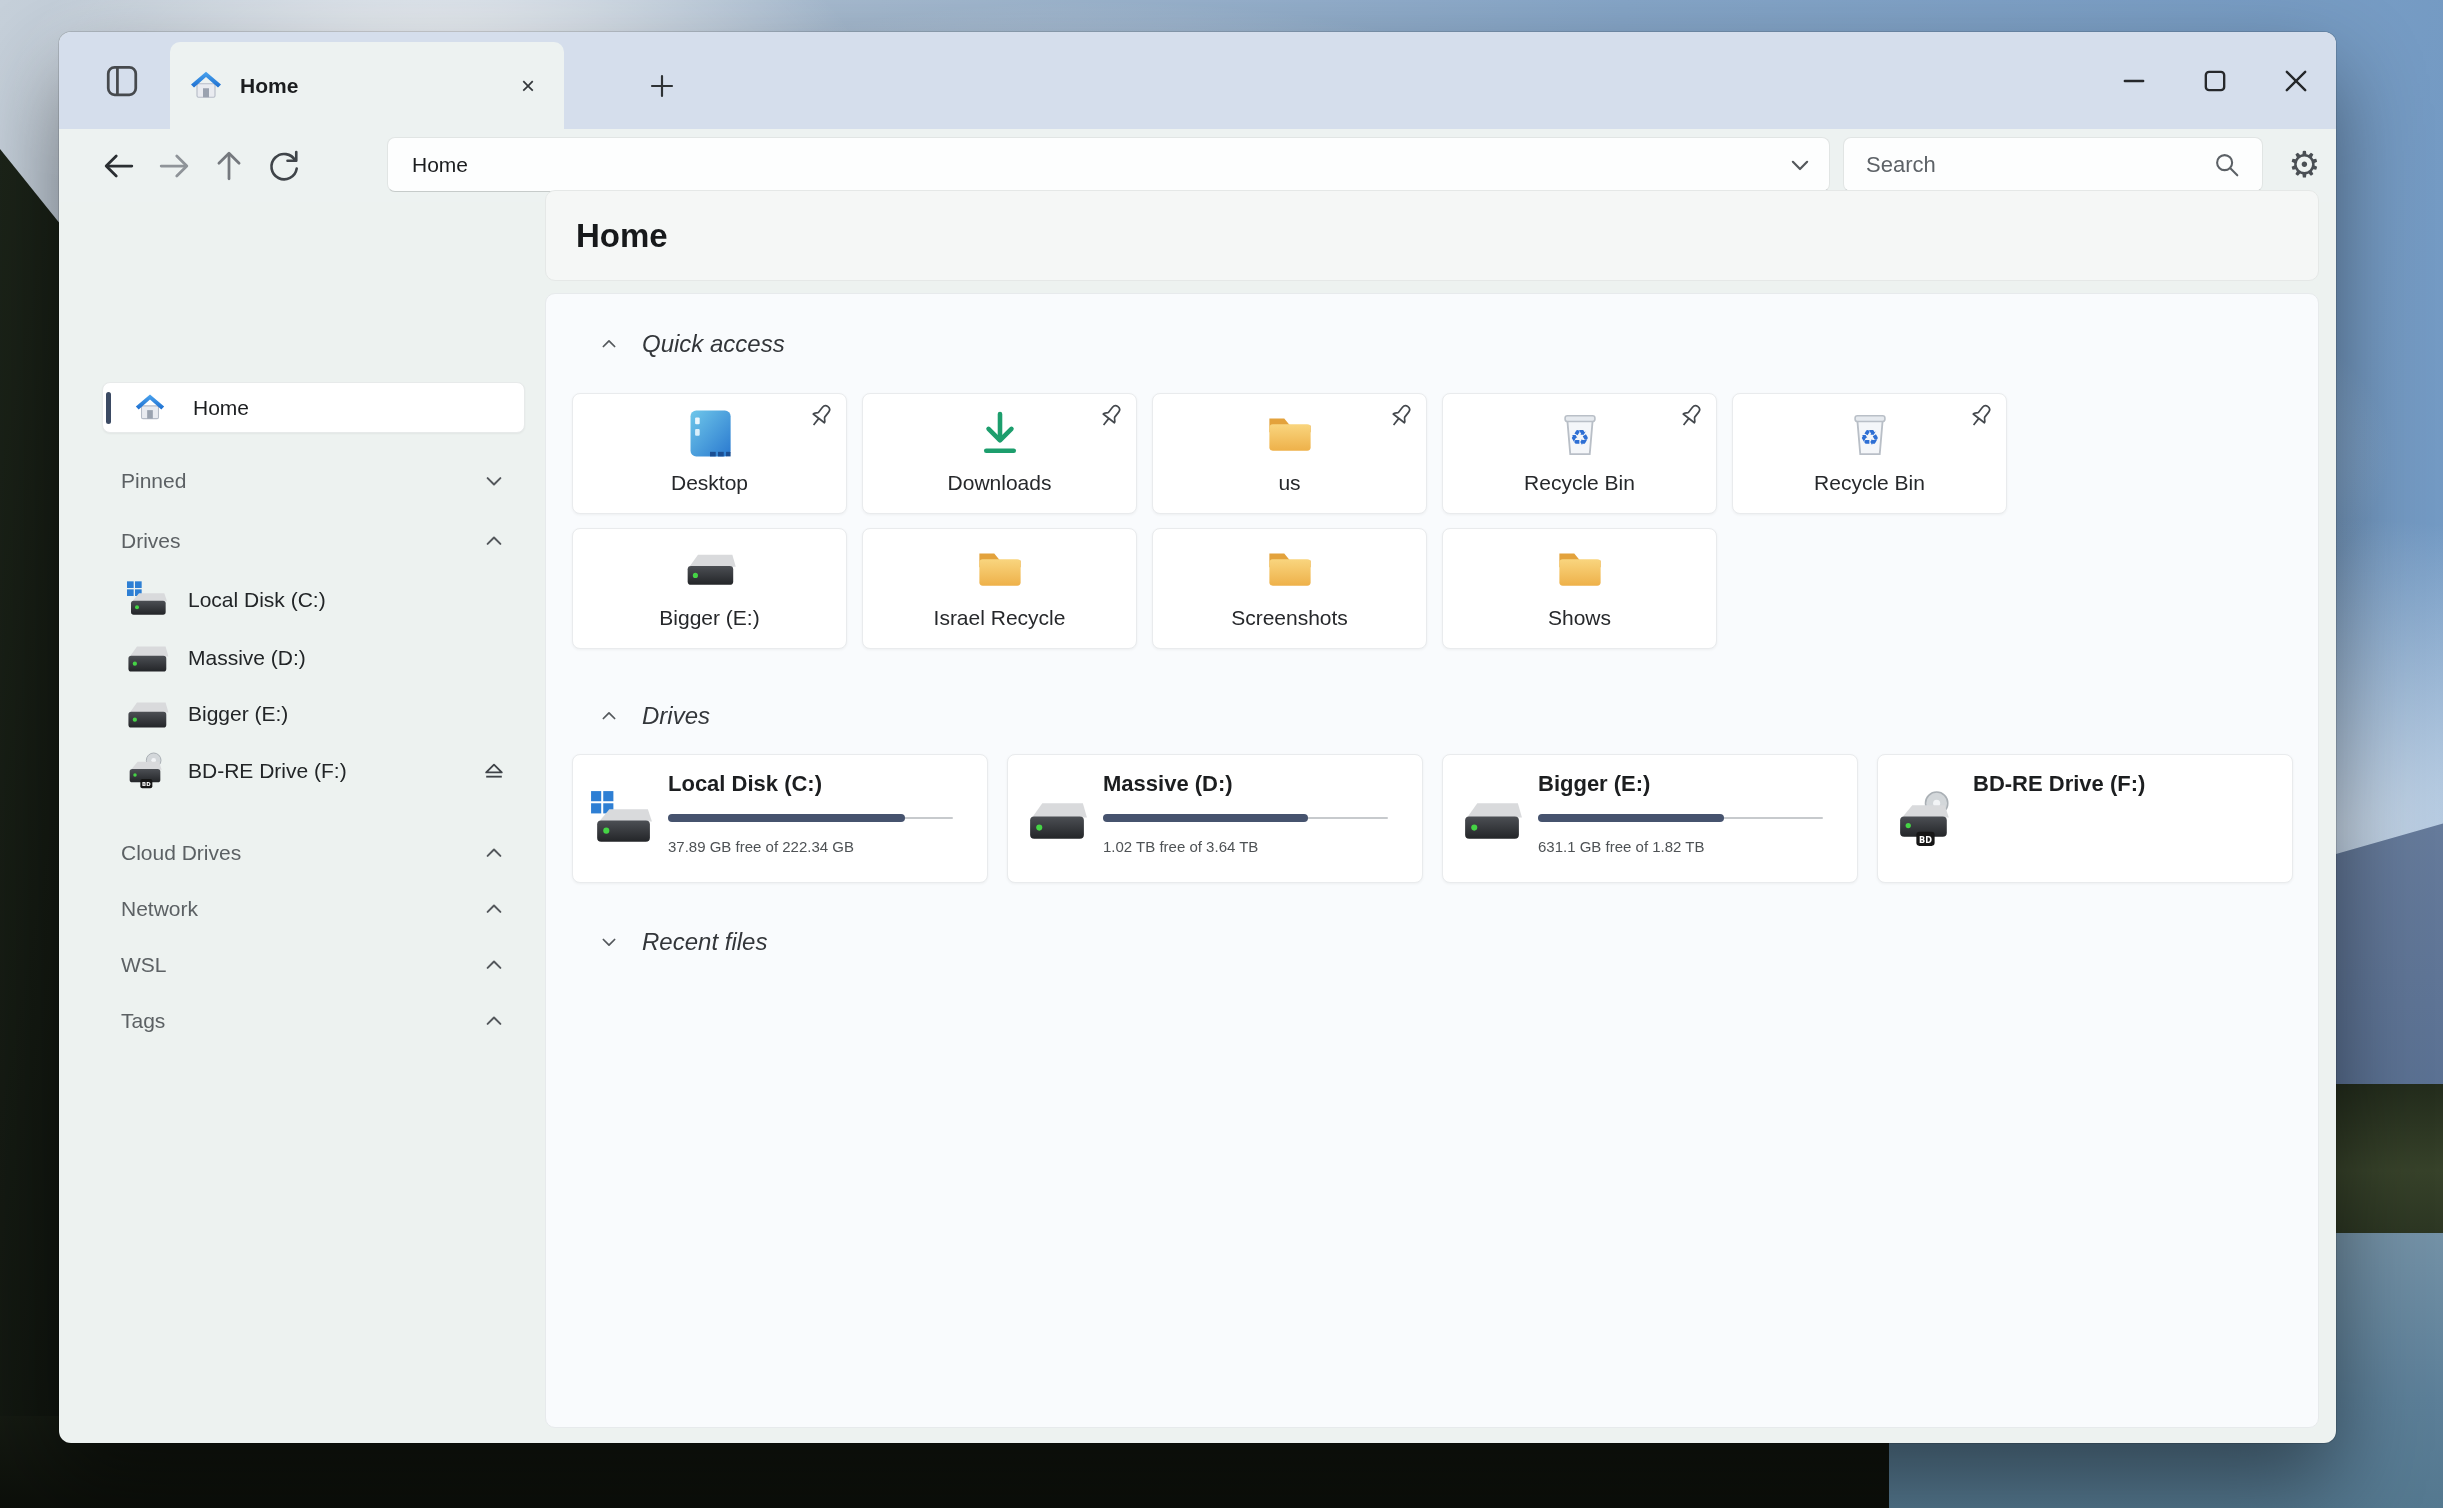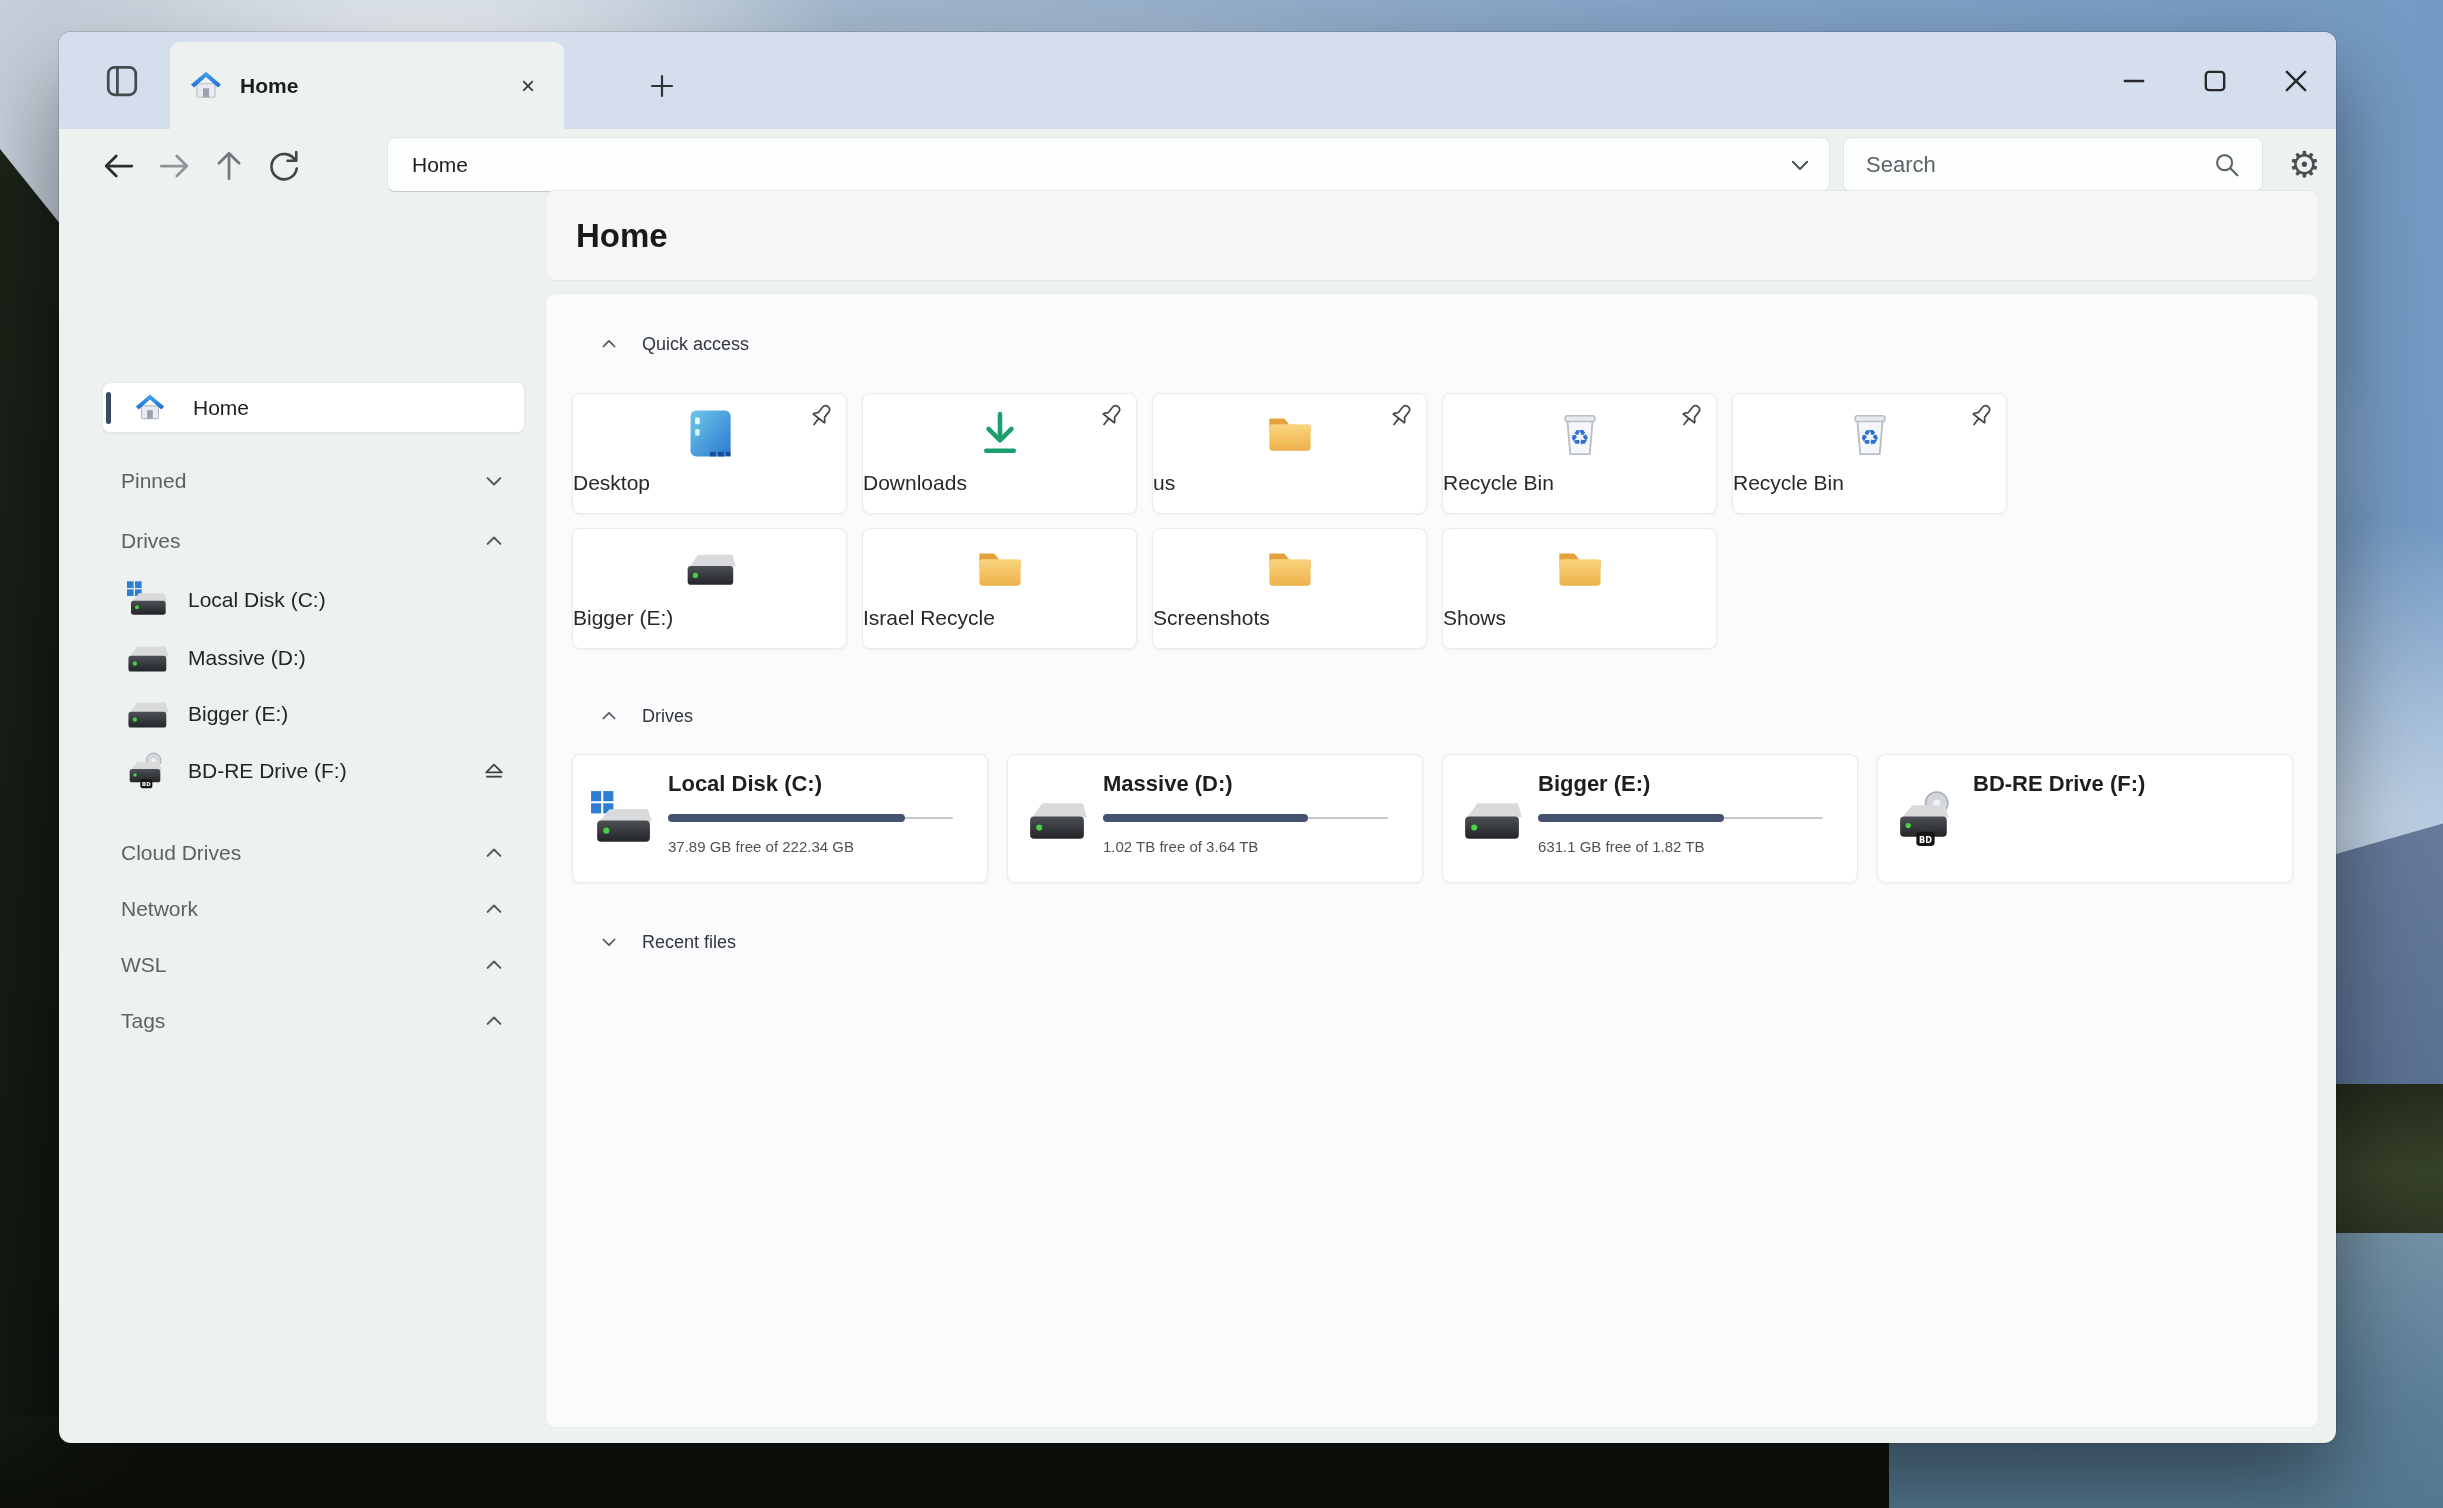--- a/index.html
+++ b/index.html
@@ -77,27 +77,27 @@
 
   
   .heading-card { position:absolute; left:486px; top:158px; width:1774px; height:91px;
     background:#f5f7f6; border:1px solid #e5e8e7; border-radius:10px; display:flex; align-items:center; }
   .heading-card .h1 { font-size:33px; font-weight:bold; color:#17191b; margin-left:30px; }
   .content-panel { position:absolute; left:486px; top:261px; width:1774px; height:1135px;
     background:#f9fbfd; border:1px solid #e7eaec; border-radius:10px; }
 
   .sec-header { position:absolute; left:0; width:100%; height:36px; display:flex; align-items:center; }
   .sec-header .chev { width:30px; height:30px; margin-left:48px; }
-  .sec-header .slabel { font-size:18px; color:#33363a; margin-left:18px; }
+  .sec-header .slabel { font-size:24px; color:#33363a; margin-left:18px;font-style:italic; }
 
   .cards-row { position:absolute; left:26px; display:flex; gap:15px; }
   .qa-card { width:275px; height:121px; background:#fff; border:1px solid #e9ebed; border-radius:8px;
     position:relative; box-shadow:0 1px 3px rgba(0,0,0,.05); }
   .qa-card .big-ic { position:absolute; left:50%; top:12px; transform:translateX(-50%); width:55px; height:55px; }
-  .qa-card .qa-label { position:absolute; left:0; right:0; top:77px; font-size:21px; color:#26282b; }
+  .qa-card .qa-label { position:absolute; left:0; right:0; top:77px; text-align:center; font-size:21px; color:#26282b; }
   .qa-card .pin { position:absolute; right:8px; top:6px; width:34px; height:34px; }
 
   .drive-card { width:416px; height:129px; background:#fff; border:1px solid #e9ebed; border-radius:8px;
     position:relative; box-shadow:0 1px 3px rgba(0,0,0,.05); }
   .drive-card .dr-ic { position:absolute; left:16px; top:34px; width:65px; height:61px; }
   .drive-card .dr-name { position:absolute; left:95px; top:16px; font-size:22px; font-weight:bold; color:#1c1e20; }
   .drive-card .dr-bar { position:absolute; left:95px; top:59px; width:285px; height:8px; }
   .dr-track { position:absolute; left:0; right:0; top:3px; height:2px; background:#c7cacd; border-radius:2px; }
   .dr-fill { position:absolute; left:0; top:0; height:8px; background:#46536e; border-radius:4px; }
   .drive-card .dr-free { position:absolute; left:95px; top:83px; font-size:15px; color:#4e5255; }

